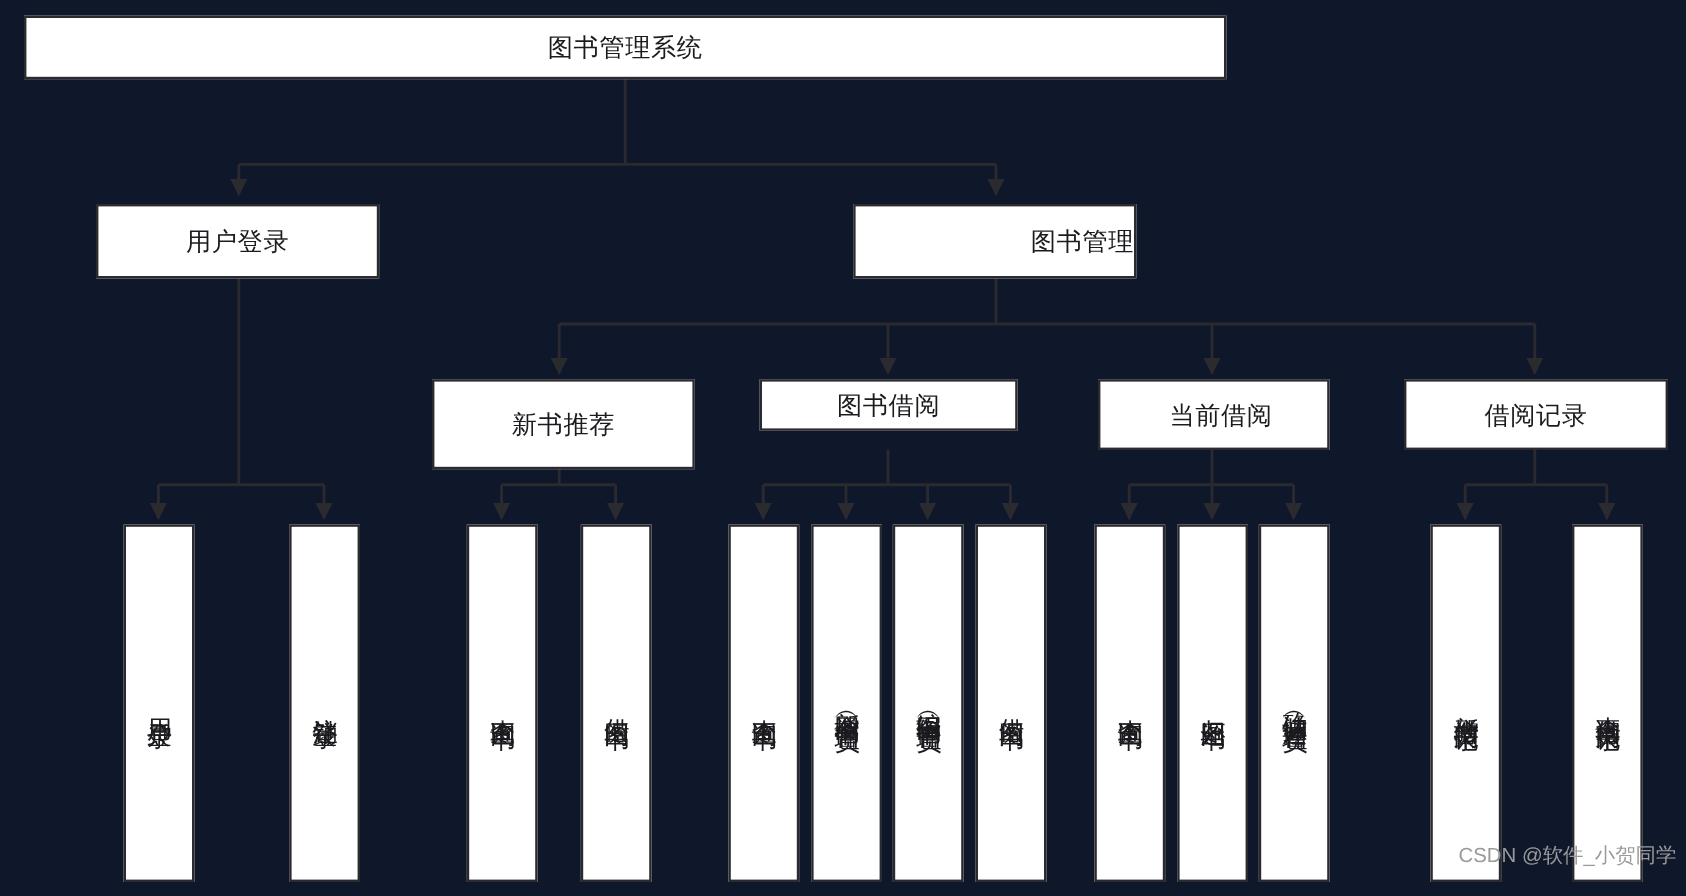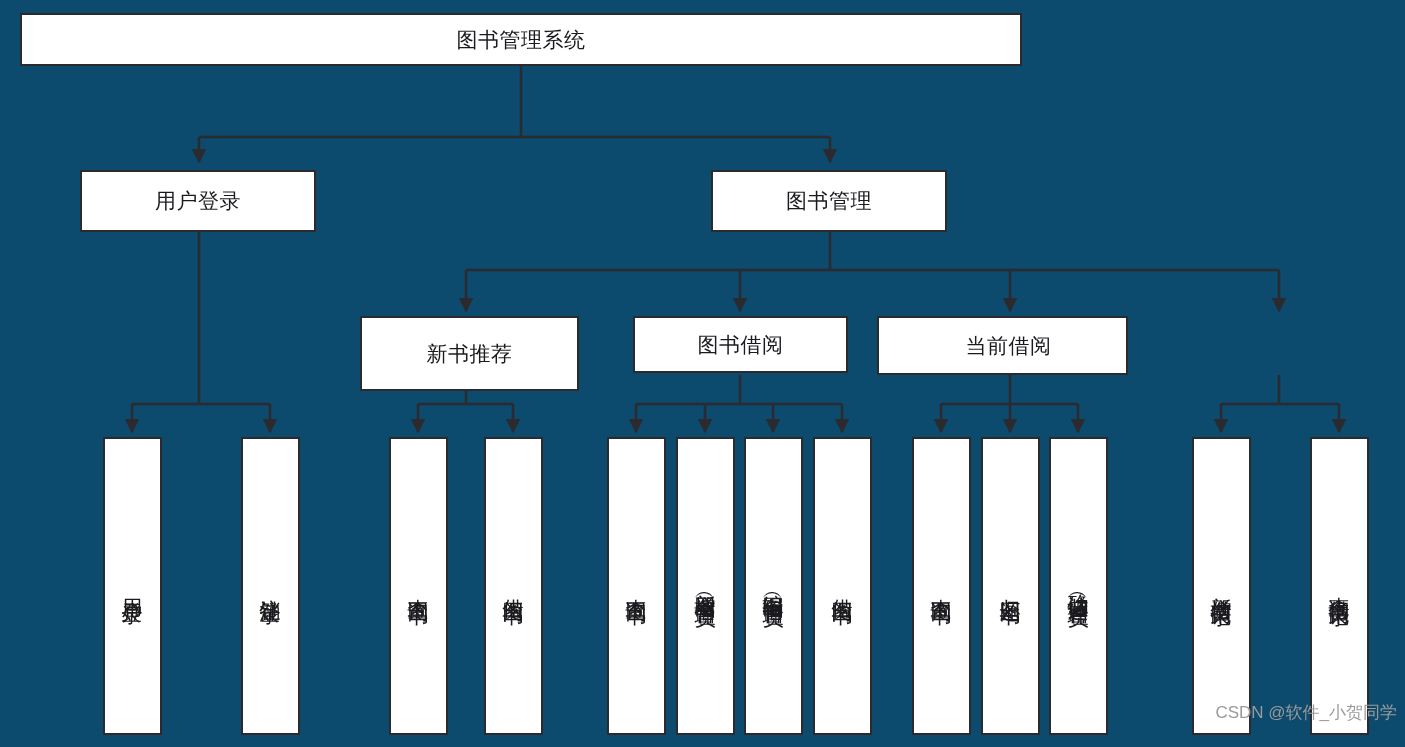--- a/index.html
+++ b/index.html
@@ -7,21 +7,21 @@
     padding: 0;
     background: #ffffff;
   }
   body {
     font-family: "Liberation Sans", "DejaVu Sans", sans-serif;
   }
   #canvas {
     position: relative;
     width: 1405px;
     height: 747px;
-    background: #0c4a6e;
+    background: #0f172a;
     overflow: hidden;
   }
   svg.wires {
     position: absolute;
     left: 0;
     top: 0;
     width: 1405px;
     height: 747px;
     pointer-events: none;
   }
@@ -116,32 +116,35 @@
     </g>
   </svg>
 
   <div class="node h" style="left:20px; top:13px; width:1002px; height:53px;">
     <span>图书管理系统</span>
   </div>
 
   <div class="node h" style="left:80px; top:170px; width:236px; height:62px;">
     <span>用户登录</span>
   </div>
-  <div class="node h" style="left:711px; top:170px; width:236px; height:62px;">
+  <div class="node h" style="left:711px; top:170px; width:236px; height:62px;justify-content:flex-end;">
     <span>图书管理</span>
   </div>
 
   <div class="node h" style="left:360px; top:316px; width:219px; height:75px;">
     <span>新书推荐</span>
   </div>
-  <div class="node h" style="left:633px; top:316px; width:215px; height:57px;">
+  <div class="node h" style="left:633px; top:316px; width:215px; height:43px;">
     <span>图书借阅</span>
   </div>
-  <div class="node h" style="left:877px; top:316px; width:251px; height:59px;padding-left:12px;">
+  <div class="node h" style="left:915px; top:316px; width:193px; height:59px;padding-left:12px;">
     <span>当前借阅</span>
+  </div>
+  <div class="node h" style="left:1170px; top:316px; width:220px; height:59px;">
+    <span>借阅记录</span>
   </div>
 
   <div class="node v" style="left:103px; top:437px; width:59px; height:298px;">
     <span>用户登录</span>
   </div>
   <div class="node v" style="left:241px; top:437px; width:59px; height:298px;">
     <span>注销登录</span>
   </div>
 
   <div class="node v" style="left:389px; top:437px; width:59px; height:298px;">

